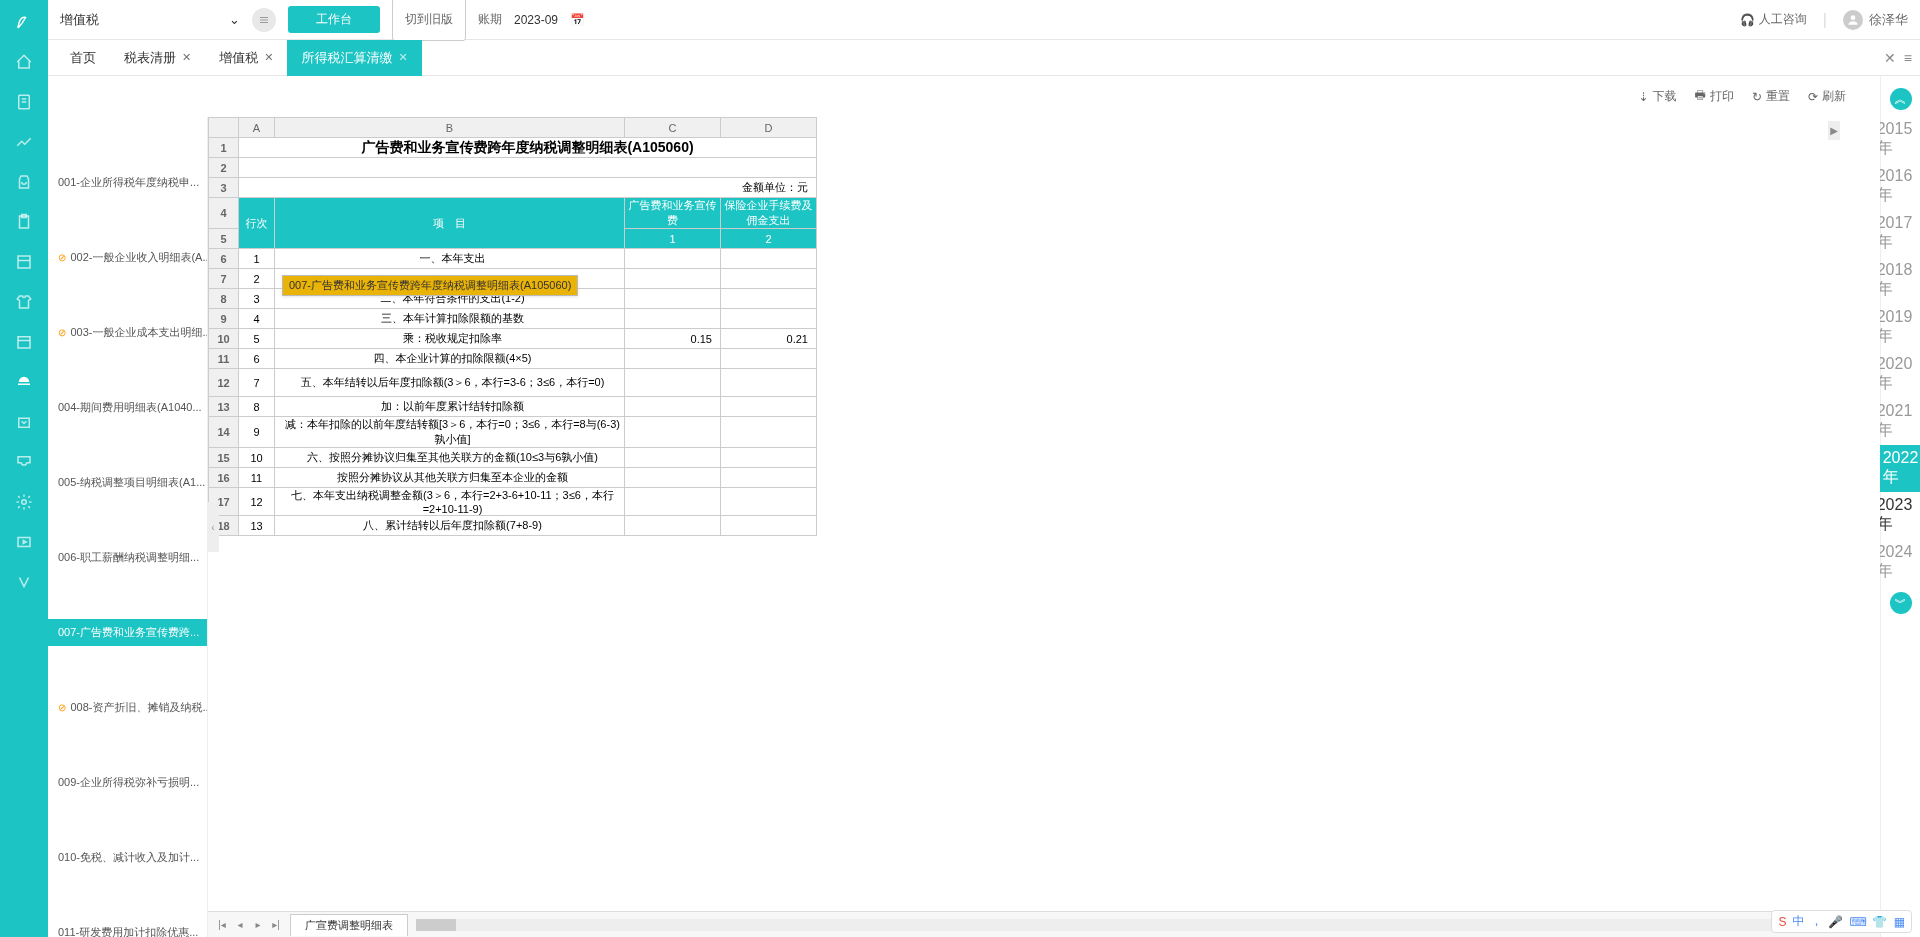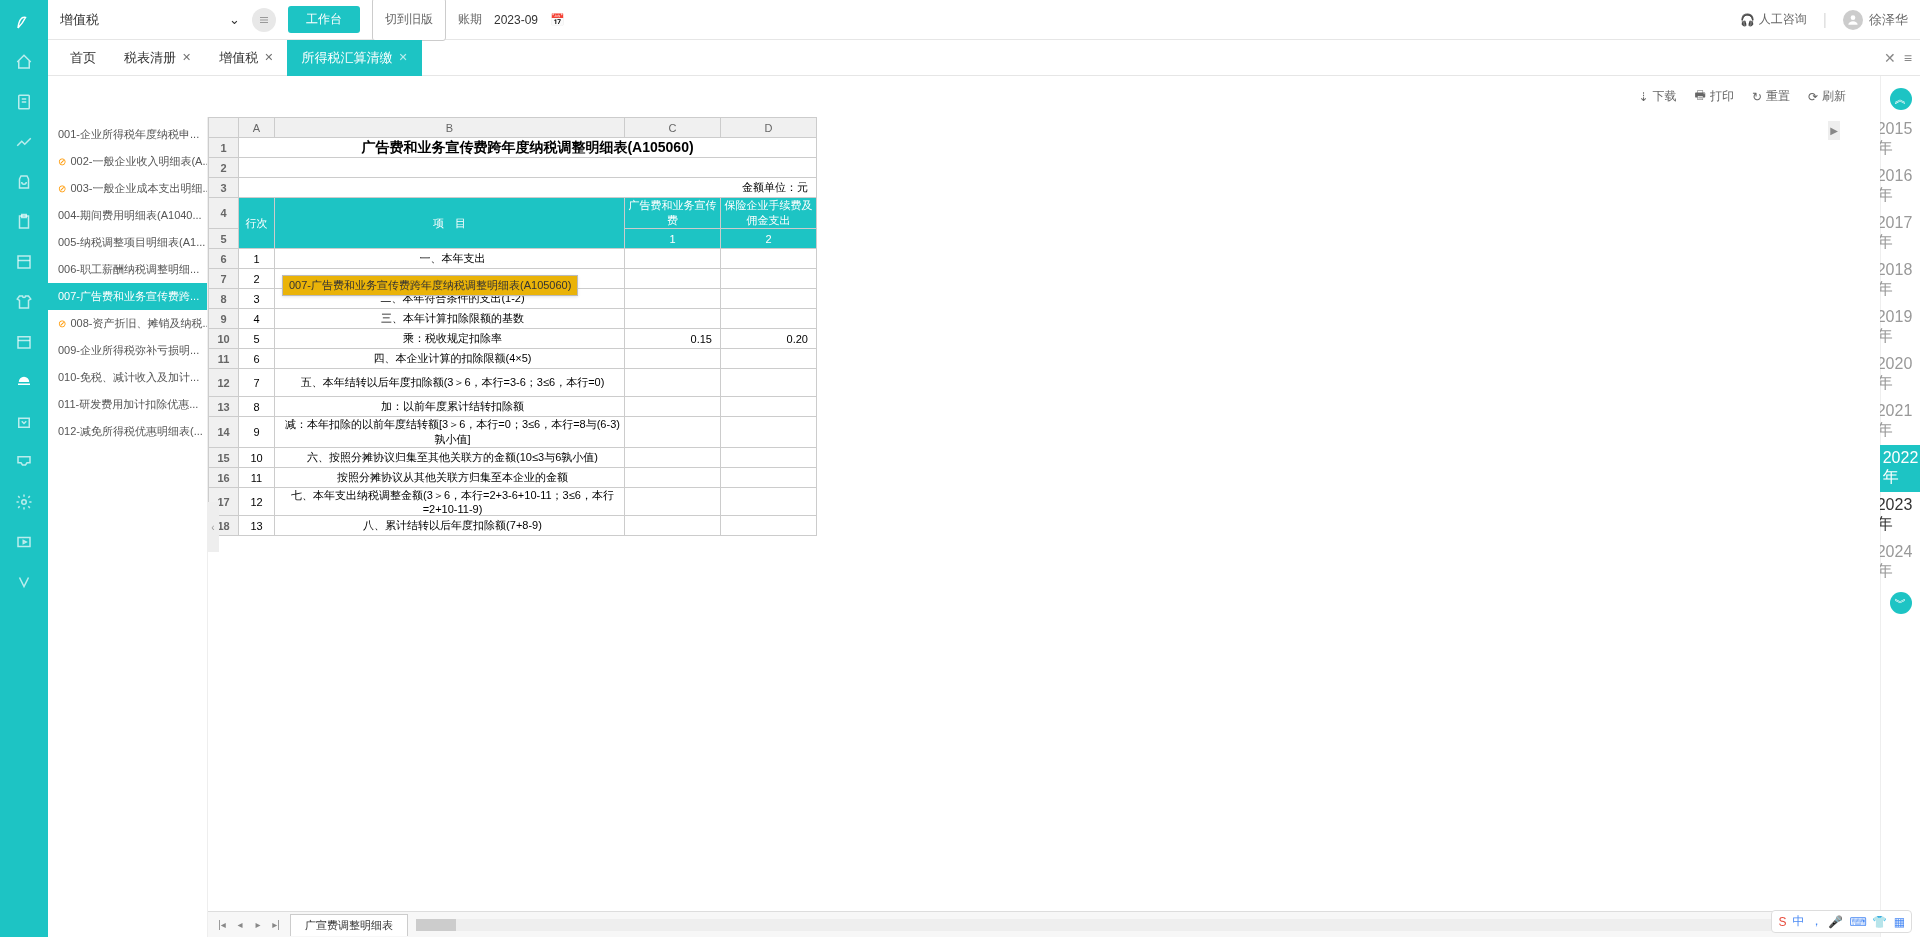--- a/index.html
+++ b/index.html
@@ -8,42 +8,42 @@
 .sidebar-nav { width: 48px; background: #1dc4c4; display: flex; flex-direction: column; align-items: center; padding-top: 12px; gap: 20px; }
 .sidebar-nav .nav-icon { width: 20px; height: 20px; color: rgba(255,255,255,0.7); cursor: pointer; display: flex; align-items: center; justify-content: center; }
 .sidebar-nav .nav-icon svg { width: 18px; height: 18px; }
 .sidebar-nav .nav-icon.active { color: #fff; }
 .main { flex: 1; display: flex; flex-direction: column; background: #fff; }
 .topbar { height: 40px; display: flex; align-items: center; padding: 0 12px; border-bottom: 1px solid #e6e6e6; gap: 12px; }
 .dropdown-sel { display: flex; align-items: center; gap: 8px; min-width: 180px; cursor: pointer; }
 .dropdown-sel span { font-size: 13px; color: #333; }
 .chevron { color: #1dc4c4; }
 .circle-btn { width: 24px; height: 24px; border-radius: 50%; background: #e8e8e8; display: flex; align-items: center; justify-content: center; cursor: pointer; }
-.btn-primary { background: #1dc4c4; color: #fff; border: none; padding: 5px 18px; border-radius: 3px; font-size: 12px; cursor: pointer; }
+.btn-primary { background: #1dc4c4; color: #fff; border: none; padding: 5px 28px; border-radius: 3px; font-size: 12px; cursor: pointer; }
 .btn-outline { background: #fff; color: #666; border: 1px solid #ccc; padding: 12px 12px; border-radius: 3px; font-size: 12px; cursor: pointer; }
 .period-label { font-size: 12px; color: #666; }
 .period-val { font-size: 12px; color: #333; }
 .topbar-right { margin-left: auto; display: flex; align-items: center; gap: 16px; }
 .support { display: flex; align-items: center; gap: 4px; font-size: 12px; color: #666; cursor: pointer; }
 .user { display: flex; align-items: center; gap: 6px; font-size: 13px; color: #666; cursor: pointer; }
 .avatar { width: 20px; height: 20px; border-radius: 50%; background: #ccc; display: flex; align-items: center; justify-content: center; }
 .tabstrip { height: 36px; display: flex; align-items: center; border-bottom: 1px solid #e6e6e6; padding: 0 8px; position: relative; }
 .tab { padding: 0 14px; height: 36px; display: flex; align-items: center; font-size: 13px; color: #333; cursor: pointer; gap: 6px; justify-content: flex-end; }
 .tab.active { background: #1dc4c4; color: #fff; }
 .tab .close { font-size: 11px; opacity: 0.7; }
 .tabstrip-right { position: absolute; right: 8px; display: flex; gap: 8px; }
 .tabstrip-right span { cursor: pointer; color: #888; font-size: 14px; }
 .content { flex: 1; display: flex; position: relative; overflow: hidden; }
 .warning-row { padding: 10px 14px; display: flex; align-items: flex-start; gap: 12px; }
 .warning-text { color: #ff4d4f; font-size: 12px; line-height: 1.6; flex: 1; max-width: 640px; }
 .actions { margin-left: auto; display: flex; gap: 18px; padding-right: 20px; }
 .action-link { display: flex; align-items: center; gap: 4px; font-size: 12px; color: #666; cursor: pointer; }
 .body-row { flex: 1; display: flex; overflow: hidden; }
 .form-list { width: 160px; border-right: 1px solid #eee; overflow-y: auto; padding: 4px 0; }
-.form-item { padding: 6px 10px; font-size: 11px; color: #555; cursor: pointer; white-space: nowrap; overflow: hidden; text-overflow: ellipsis; display: flex; align-items: center; gap: 4px; }
+.form-item { padding: 6px 10px; font-size: 11px; color: #555; cursor: pointer; white-space: nowrap; overflow: hidden; text-overflow: ellipsis; display: flex; align-items: center; gap: 4px; margin-top: 48px; }
 .form-item.active { background: #1dc4c4; color: #fff; }
 .form-item .warn { color: #ff9800; font-size: 10px; }
 .sheet-area { flex: 1; display: flex; flex-direction: column; position: relative; }
 .collapse-handle { position: absolute; left: -1px; top: 50%; transform: translateY(-50%); width: 12px; height: 50px; background: #eee; display: flex; align-items: center; justify-content: center; cursor: pointer; font-size: 10px; color: #999; z-index: 5; }
 .sheet-scroll { flex: 1; overflow: auto; background: #fff; }
 table.sheet { border-collapse: collapse; font-size: 11px; }
 table.sheet th, table.sheet td { border: 1px solid #ccc; padding: 0; text-align: center; }
 .colhdr { background: #f0f0f0; color: #666; font-weight: normal; height: 18px; font-size: 11px; }
 .rowhdr { background: #f0f0f0; color: #666; width: 30px; height: 20px; font-size: 11px; }
 .rownum-cell { width: 36px; background: #fff; }
@@ -354,21 +354,21 @@
                       <td class="rownum-cell">4</td>
                       <td class="data-left">三、本年计算扣除限额的基数</td>
                       <td class="data-right"></td>
                       <td class="data-right"></td>
                     </tr>
                     <tr>
                       <th class="rowhdr ">10</th>
                       <td class="rownum-cell">5</td>
                       <td class="data-left">乘：税收规定扣除率</td>
                       <td class="data-right">0.15</td>
-                      <td class="data-right">0.20</td>
+                      <td class="data-right">0.21</td>
                     </tr>
                     <tr>
                       <th class="rowhdr ">11</th>
                       <td class="rownum-cell">6</td>
                       <td class="data-left">四、本企业计算的扣除限额(4×5)</td>
                       <td class="data-right"></td>
                       <td class="data-right"></td>
                     </tr>
                     <tr>
                       <th class="rowhdr rowhdr-tall">12</th>

